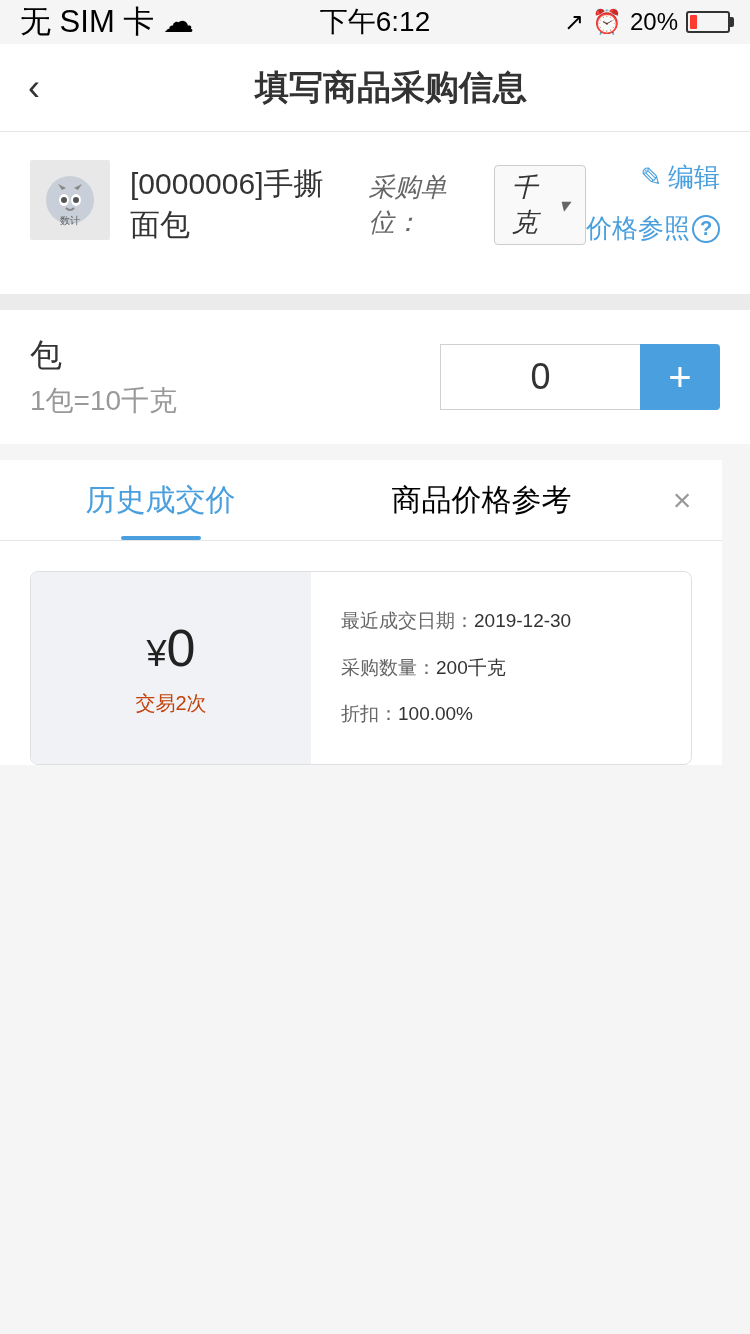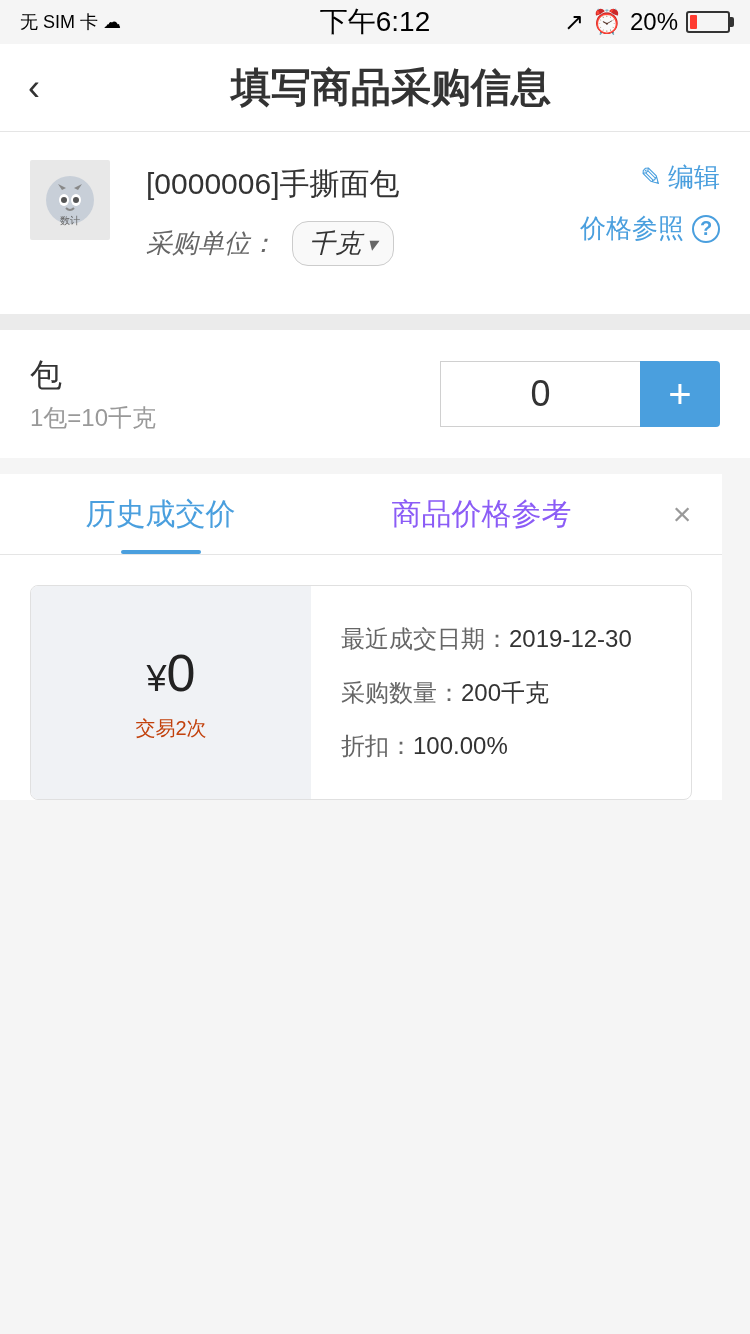--- a/index.html
+++ b/index.html
@@ -21,21 +21,21 @@
       align-items: center;
       justify-content: space-between;
       padding: 0 20px;
       font-size: 26px;
       font-weight: 500;
     }
     .status-left {
       display: flex;
       align-items: center;
       gap: 8px;
-      font-size: 18px;
+      font-size: 31px;
     }
     .status-center {
       font-size: 28px;
       font-weight: 500;
       position: absolute;
       left: 50%;
       transform: translateX(-50%);
     }
     .status-right {
       display: flex;
@@ -83,21 +83,21 @@
       border-bottom: 1px solid #e5e5e5;
     }
     .nav-back {
       position: absolute;
       left: 28px;
       font-size: 36px;
       color: #333;
       cursor: pointer;
     }
     .nav-title {
-      font-size: 40px;
+      font-size: 34px;
       font-weight: 600;
       color: #333;
       margin-left: 32px;
     }
 
     
     .product-card {
       width: 750px;
       background: #fff;
       padding: 28px 30px;
@@ -123,43 +123,42 @@
       align-items: center;
       justify-content: center;
       flex-shrink: 0;
     }
     .owl-icon {
       width: 56px;
       height: 56px;
     }
     .product-info {
       display: flex;
-      flex-direction: column;
+      flex-direction: row;
       gap: 16px;
       padding-top: 4px;
-      margin-left: 16px;
     }
     .product-name {
       font-size: 30px;
       color: #333;
       font-weight: 500;
     }
     .product-unit-row {
       display: flex;
       align-items: center;
       gap: 16px;
       font-style: italic;
     }
     .unit-label {
       font-size: 26px;
       color: #666;
     }
     .unit-select {
       border: 1px solid #ccc;
-      border-radius: 16px;
+      border-radius: 4px;
       padding: 4px 16px;
       font-size: 26px;
       color: #333;
       background: #f9f9f9;
       display: flex;
       align-items: center;
       gap: 6px;
       cursor: pointer;
     }
     .unit-select-arrow {
@@ -173,21 +172,21 @@
       align-items: center;
       gap: 6px;
       cursor: pointer;
       white-space: nowrap;
     }
     .price-ref-btn {
       color: #4a9fde;
       font-size: 26px;
       display: flex;
       align-items: center;
-      gap: 8px;
+      gap: 2px;
       cursor: pointer;
       white-space: nowrap;
       margin-top: 16px;
     }
     .price-ref-circle {
       width: 28px;
       height: 28px;
       border-radius: 50%;
       border: 2px solid #4a9fde;
       display: flex;
@@ -226,21 +225,21 @@
       display: flex;
       flex-direction: column;
       gap: 4px;
     }
     .quantity-unit-name {
       font-size: 32px;
       color: #333;
       font-weight: 500;
     }
     .quantity-conversion {
-      font-size: 24px;
+      font-size: 28px;
       color: #999;
     }
     .quantity-control {
       display: flex;
       align-items: center;
       gap: 0;
     }
     .quantity-input-box {
       width: 200px;
       height: 66px;
@@ -278,21 +277,21 @@
       border-bottom: 1px solid #e5e5e5;
       position: relative;
     }
     .tab-item {
       flex: 1;
       height: 80px;
       display: flex;
       align-items: center;
       justify-content: center;
       font-size: 30px;
-      color: #8b5cf6;
+      color: #000000;
       cursor: pointer;
       position: relative;
     }
     .tab-item.active {
       color: #4a9fde;
     }
     .tab-item.active::after {
       content: '';
       position: absolute;
       bottom: 0;
@@ -347,21 +346,21 @@
     }
     .history-right {
       flex: 1;
       padding: 36px 30px;
       display: flex;
       flex-direction: column;
       gap: 20px;
       justify-content: center;
     }
     .history-detail-row {
-      font-size: 24px;
+      font-size: 19px;
       color: #333;
       line-height: 1.4;
     }
     .history-detail-label {
       color: #666;
     }
 
     
     .main-content {
       background: #f5f5f5;

